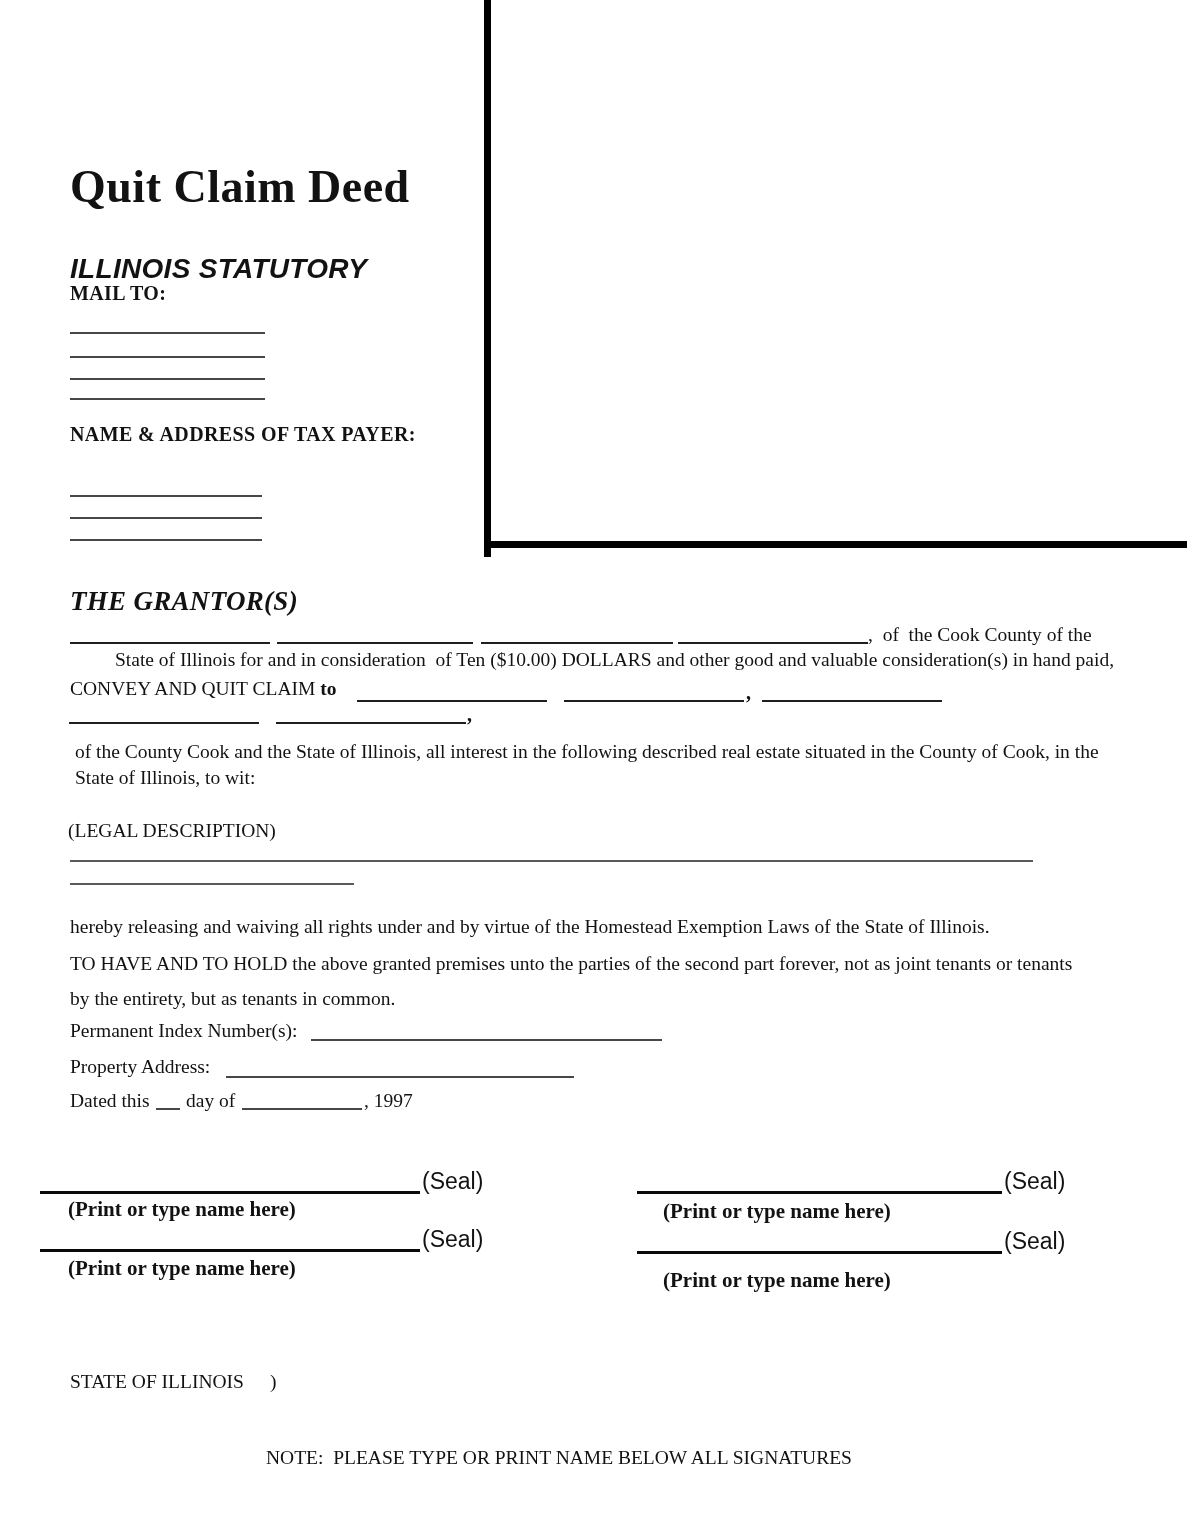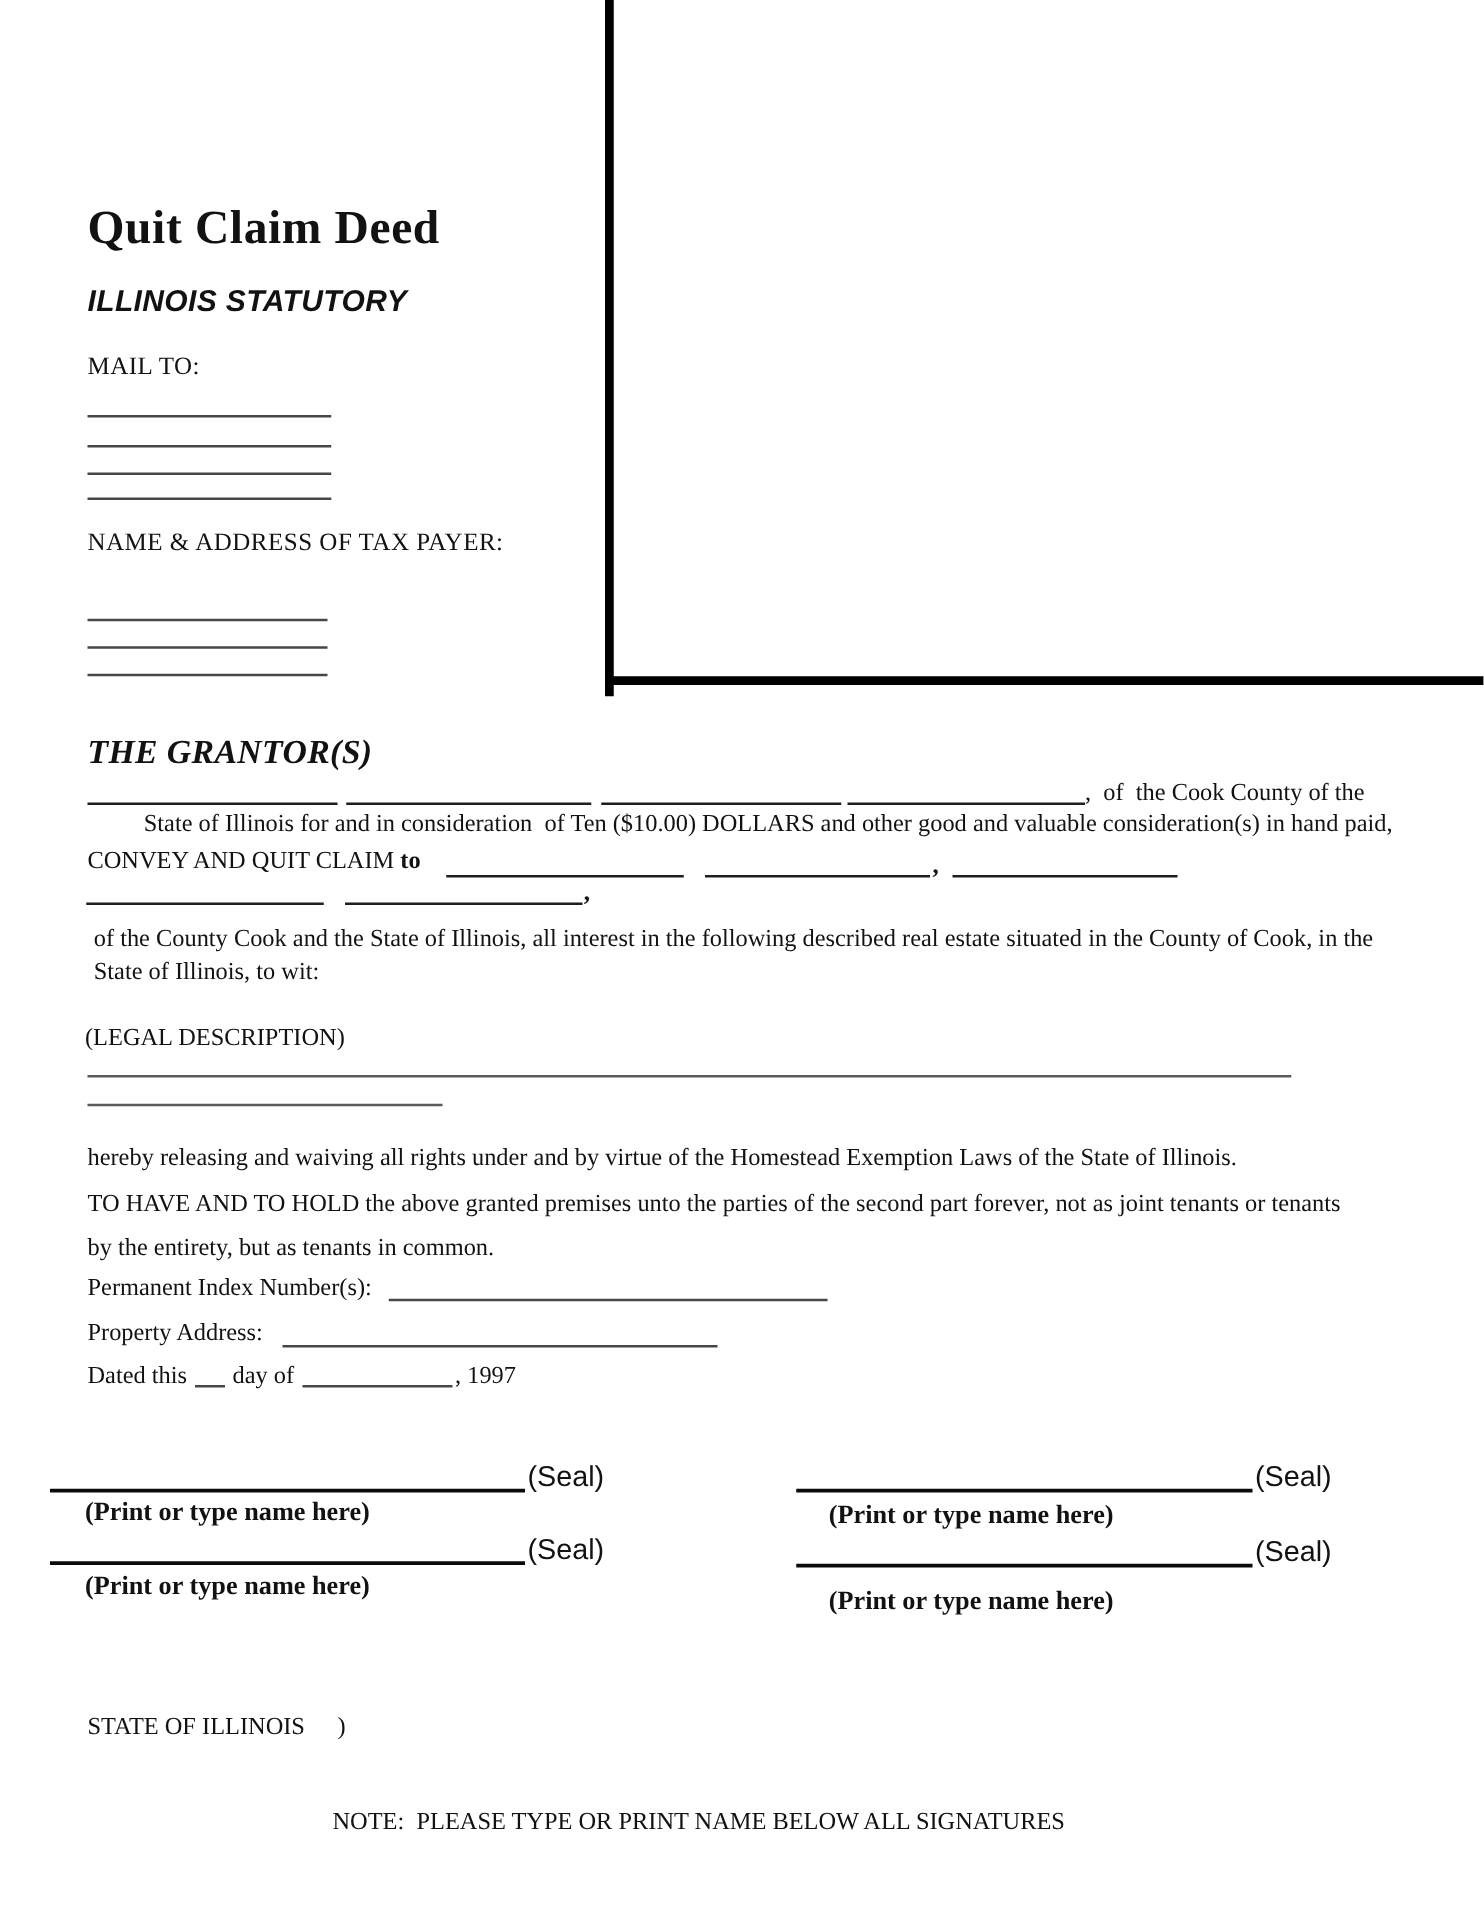--- a/index.html
+++ b/index.html
@@ -2,23 +2,23 @@
 <html><head>
 <meta charset="utf-8">
 <style>
   html,body{margin:0;padding:0;background:#ffffff;}
   .page{
     position:relative;width:1187px;height:1536px;background:#ffffff;
     font-family:"Liberation Serif","DejaVu Serif",serif;color:#121212;overflow:hidden;
   }
   .abs{position:absolute;white-space:pre;}
   
-  .title{font-size:38px;font-weight:700;letter-spacing:.5px;}
-  .subtitle{font-family:"Liberation Sans","DejaVu Sans",sans-serif;font-size:24px;font-weight:700;font-style:italic;letter-spacing:.3px;}
-  .h-bold{font-size:20px;font-weight:400;letter-spacing:.4px;text-align:center;}
+  .title{font-size:46px;font-weight:700;letter-spacing:.5px;}
+  .subtitle{font-family:"Liberation Sans","DejaVu Sans",sans-serif;font-size:28px;font-weight:700;font-style:italic;letter-spacing:.3px;margin-top:25px;}
+  .h-bold{font-size:20px;font-weight:700;letter-spacing:.4px;text-align:center;}
   .grantor-h{font-size:27px;font-weight:700;font-style:italic;letter-spacing:.3px;}
   .body-t{font-size:19.5px;}
   .bold-to{font-weight:700;}
   .comma{font-size:20px;font-weight:700;}
   .seal{font-family:"Liberation Sans","DejaVu Sans",sans-serif;font-size:23px;}
   .printname{font-family:Liberation Serif, serif;font-size:21px;font-weight:700;}
   
   .ln{position:absolute;height:2px;background:#474747;}
   .ln-dark{position:absolute;height:2px;background:#1f1f1f;}
   .ln-gray{position:absolute;height:2px;background:#5a5a5a;}

